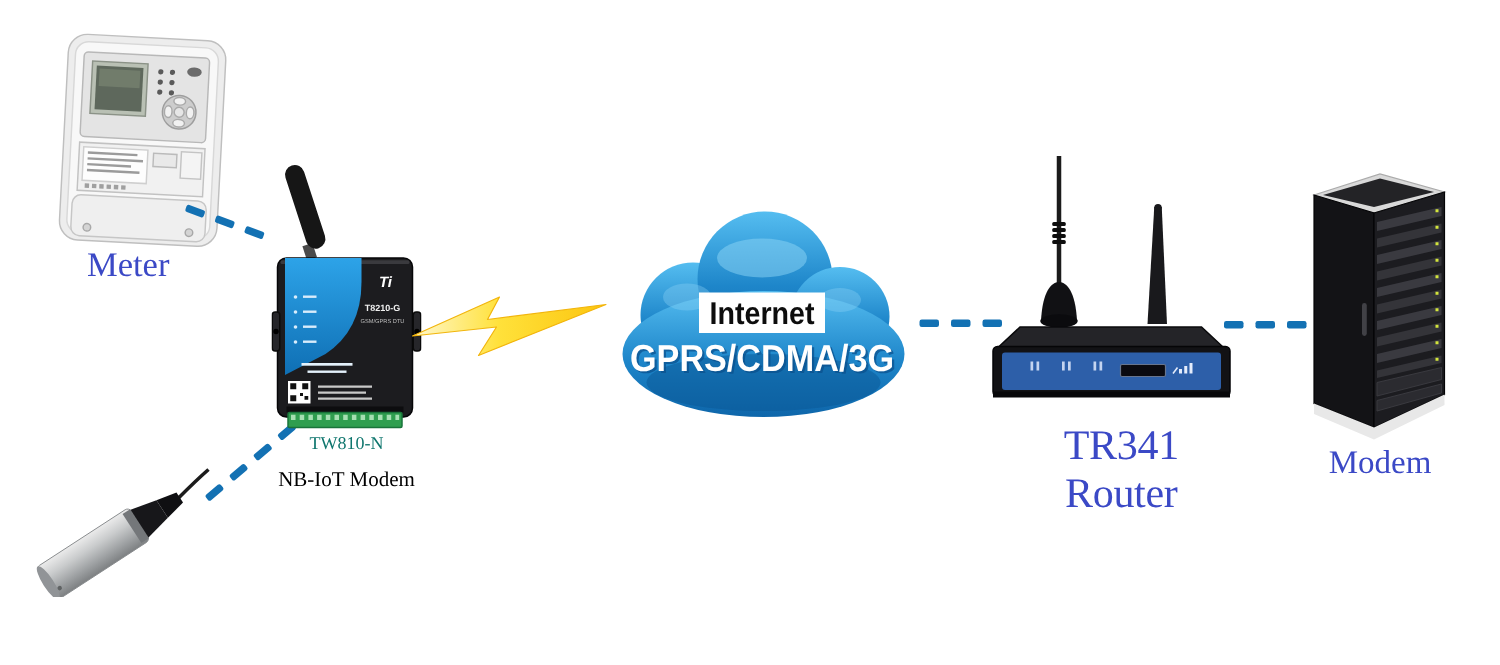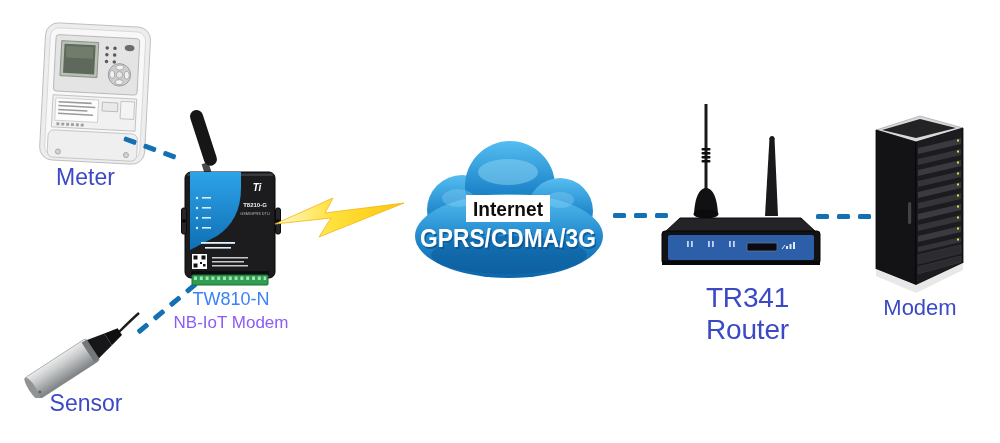--- a/index.html
+++ b/index.html
@@ -3,28 +3,28 @@
 <meta charset="utf-8">
 <style>
   html,body{margin:0;padding:0;background:#ffffff;}
   .stage{
     position:relative;width:1000px;height:443px;background:#ffffff;overflow:hidden;
     font-family:"Liberation Sans", sans-serif;
   }
   .art{position:absolute;display:block;}
   .node-label{
     position:absolute;color:#3b49c6;text-align:center;line-height:1.15;
-    font-family:Liberation Sans, sans-serif;
+    font-family:Liberation Serif, serif;
   }
   .lbl-meter   {left:28px; top:164px; width:115px; font-size:23px;}
   .lbl-sensor  {left:26px; top:390px; width:120px; font-size:23px;}
   .lbl-router  {left:670px;top:282px; width:155px; font-size:28px; letter-spacing:-0.2px;}
   .lbl-server  {left:870px;top:295px; width:100px; font-size:22px;}
-  .lbl-modem1  {left:169px;top:289px; width:124px; font-size:18px; color:#3b82f6;}
-  .lbl-modem2  {left:165px;top:313px; width:132px; font-size:17px; color:#8b5cf6;}
+  .lbl-modem1  {left:169px;top:289px; width:124px; font-size:12px; color:#0f766e;}
+  .lbl-modem2  {left:165px;top:313px; width:132px; font-size:14px; color:#000000;}
   .dash-link{position:absolute;display:flex;align-items:center;transform-origin:left center;}
   .dash{width:13px;height:5px;border-radius:1.5px;background:#1371b3;margin-right:8px;}
   .dash:last-child{margin-right:0;}
   .link-meter-modem {left:124px;top:136px;transform:rotate(20deg);}
   .link-sensor-modem{left:138px;top:330px;transform:rotate(-40deg);}
   .link-cloud-router{left:613px;top:213px;}
   .link-router-server{left:816px;top:214px;}
   svg text{font-family:"Liberation Sans", sans-serif;}
 </style>
 </head>
@@ -98,21 +98,20 @@
     <path d="M107,34 C113,28 119,22 127,15" stroke="#1c1c1c" stroke-width="2.4" fill="none"></path>
     <g transform="rotate(-33 55 68)">
       <rect x="12" y="55" width="74" height="26" rx="3" fill="url(#steel)" stroke="#8a8d8f" stroke-width="0.6"></rect>
       <ellipse cx="13.5" cy="68" rx="3.5" ry="13" fill="#919497"></ellipse>
       <circle cx="18" cy="75" r="1.5" fill="#5f6263"></circle>
       <rect x="80" y="56.5" width="6" height="23" fill="#74777a"></rect>
       <polygon points="86,57 104,61 104,75 86,79" fill="#17171a"></polygon>
       <polygon points="104,61 118,64 118,72 104,75" fill="#0f0f12"></polygon>
     </g>
   </svg>
-  <div class="node-label lbl-sensor">Sensor</div>
 
   <div class="dash-link link-sensor-modem">
     <div class="dash"></div>
     <div class="dash"></div>
     <div class="dash"></div>
     <div class="dash"></div>
   </div>
 
   <svg class="art" viewBox="0 0 100 185" style="left:181px;top:104px;width:100px;height:185px">
     <defs>

